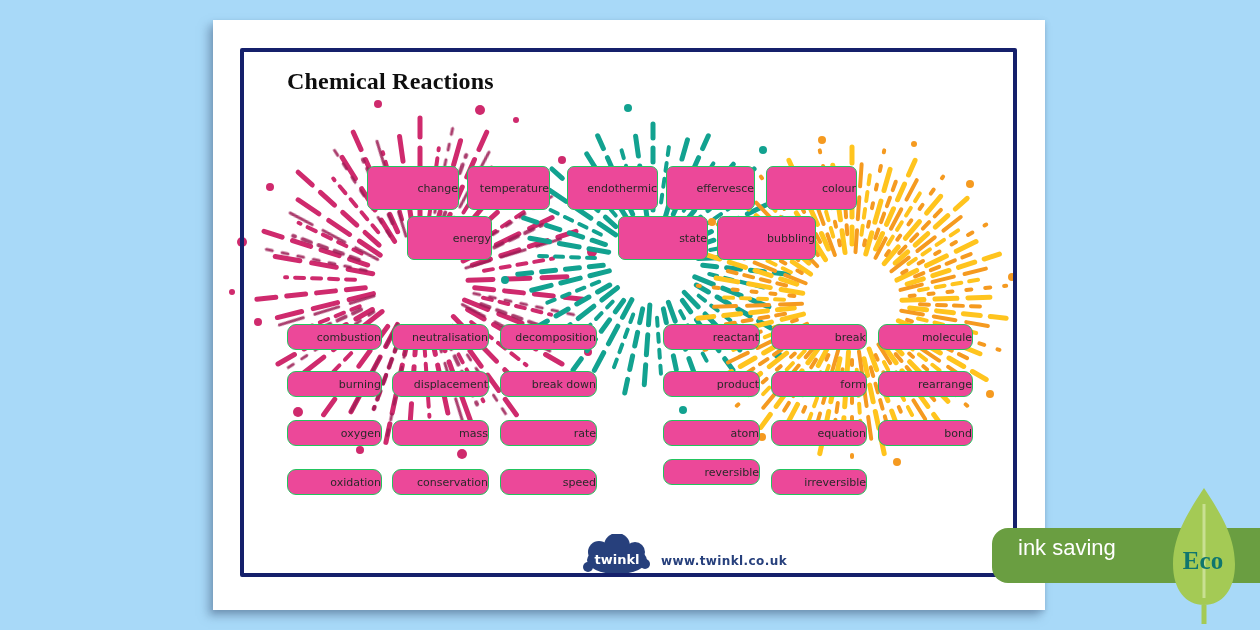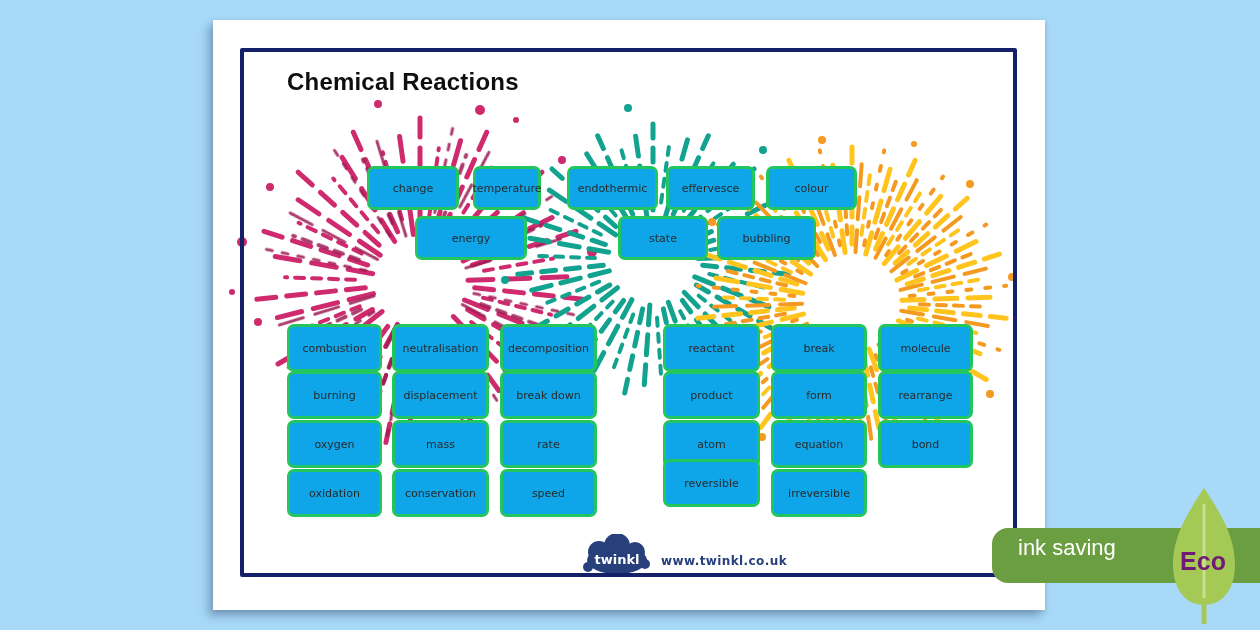--- a/index.html
+++ b/index.html
@@ -3,36 +3,36 @@
 <meta charset="utf-8">
 <style>
   html,body{margin:0;padding:0;}
   body{width:1260px;height:630px;background:#a8d9f8;overflow:hidden;position:relative;
        font-family:"DejaVu Sans",sans-serif;}
   .sheet{position:absolute;left:213px;top:20px;width:832px;height:590px;background:#ffffff;
          box-shadow:-5px 6px 9px rgba(88,118,152,.55),0 2px 5px rgba(88,118,152,.35);}
   .frame{position:absolute;left:27px;top:28px;width:777px;height:529px;border:4px solid #15206b;
          box-sizing:border-box;border-radius:2px;pointer-events:none;z-index:3;}
   .title{position:absolute;left:74px;top:48px;font-size:24px;font-weight:bold;color:#0e0e0e;
-         z-index:2;font-family:Liberation Sans, sans-serif;letter-spacing:.2px;}
+         z-index:2;font-family:Liberation Serif, serif;letter-spacing:.2px;}
   .fw{position:absolute;z-index:1;}
-  .card{position:absolute;height:44px;border:3px solid #22c55e;border-radius:7px;background:#0ea5e9;
-        display:flex;align-items:center;justify-content:center;font-size:11px;color:#2a2a2a;
+  .card{position:absolute;height:44px;border:1px solid #22c55e;border-radius:7px;background:#ec4899;
+        display:flex;align-items:center;justify-content:flex-end;font-size:11px;color:#2a2a2a;
         z-index:2;box-sizing:border-box;text-align:center;}
-  .card.sm{height:48px;}
+  .card.sm{height:26px;border-radius:9px;}
   .logo{position:absolute;left:362px;top:514px;z-index:2;}
   .site{position:absolute;left:448px;top:534px;font-size:12px;font-weight:bold;color:#27407c;
         z-index:2;letter-spacing:.4px;}
   .ink-badge{position:absolute;left:992px;top:528px;width:268px;height:55px;background:#6a9e41;
              border-radius:16px 0 0 16px;z-index:5;}
   .ink-label{position:absolute;left:26px;top:7px;font-size:22px;color:#ffffff;
              font-family:"Liberation Sans",sans-serif;}
   .leaf{position:absolute;left:1156px;top:486px;z-index:6;}
   .eco-label{position:absolute;left:1166px;top:547px;width:74px;text-align:center;font-size:25px;
-             font-weight:bold;color:#701a75;z-index:7;font-family:Liberation Sans, sans-serif;}
+             font-weight:bold;color:#0f766e;z-index:7;font-family:Liberation Serif, serif;}
 </style>
 </head>
 <body>
 
 <div class="sheet">
 
   <svg class="fw" style="left:7px;top:62px;" width="400" height="400" viewBox="-200 -200 400 400">
     <defs>
       <g id="pr">
         <line x1="0" y1="-55" x2="0" y2="-165"></line>
@@ -176,34 +176,34 @@
         <circle cx="62" cy="-158" r="3"></circle>
     </g>
   </svg>
 
   <div class="frame"></div>
   <div class="title">Chemical Reactions</div>
 
   <div class="card" style="left:154px;top:146px;width:92px">
       <span>change</span>
     </div>
-  <div class="card" style="left:260px;top:146px;width:68px">
+  <div class="card" style="left:254px;top:146px;width:83px">
       <span>temperature</span>
     </div>
   <div class="card" style="left:354px;top:146px;width:91px">
       <span>endothermic</span>
     </div>
   <div class="card" style="left:453px;top:146px;width:89px">
       <span>effervesce</span>
     </div>
   <div class="card" style="left:553px;top:146px;width:91px">
       <span>colour</span>
     </div>
 
-  <div class="card" style="left:202px;top:196px;width:112px">
+  <div class="card" style="left:194px;top:196px;width:85px">
       <span>energy</span>
     </div>
   <div class="card" style="left:405px;top:196px;width:90px">
       <span>state</span>
     </div>
   <div class="card" style="left:504px;top:196px;width:99px">
       <span>bubbling</span>
     </div>
 
   <div class="card sm" style="left:74px;top:304px;width:95px">

